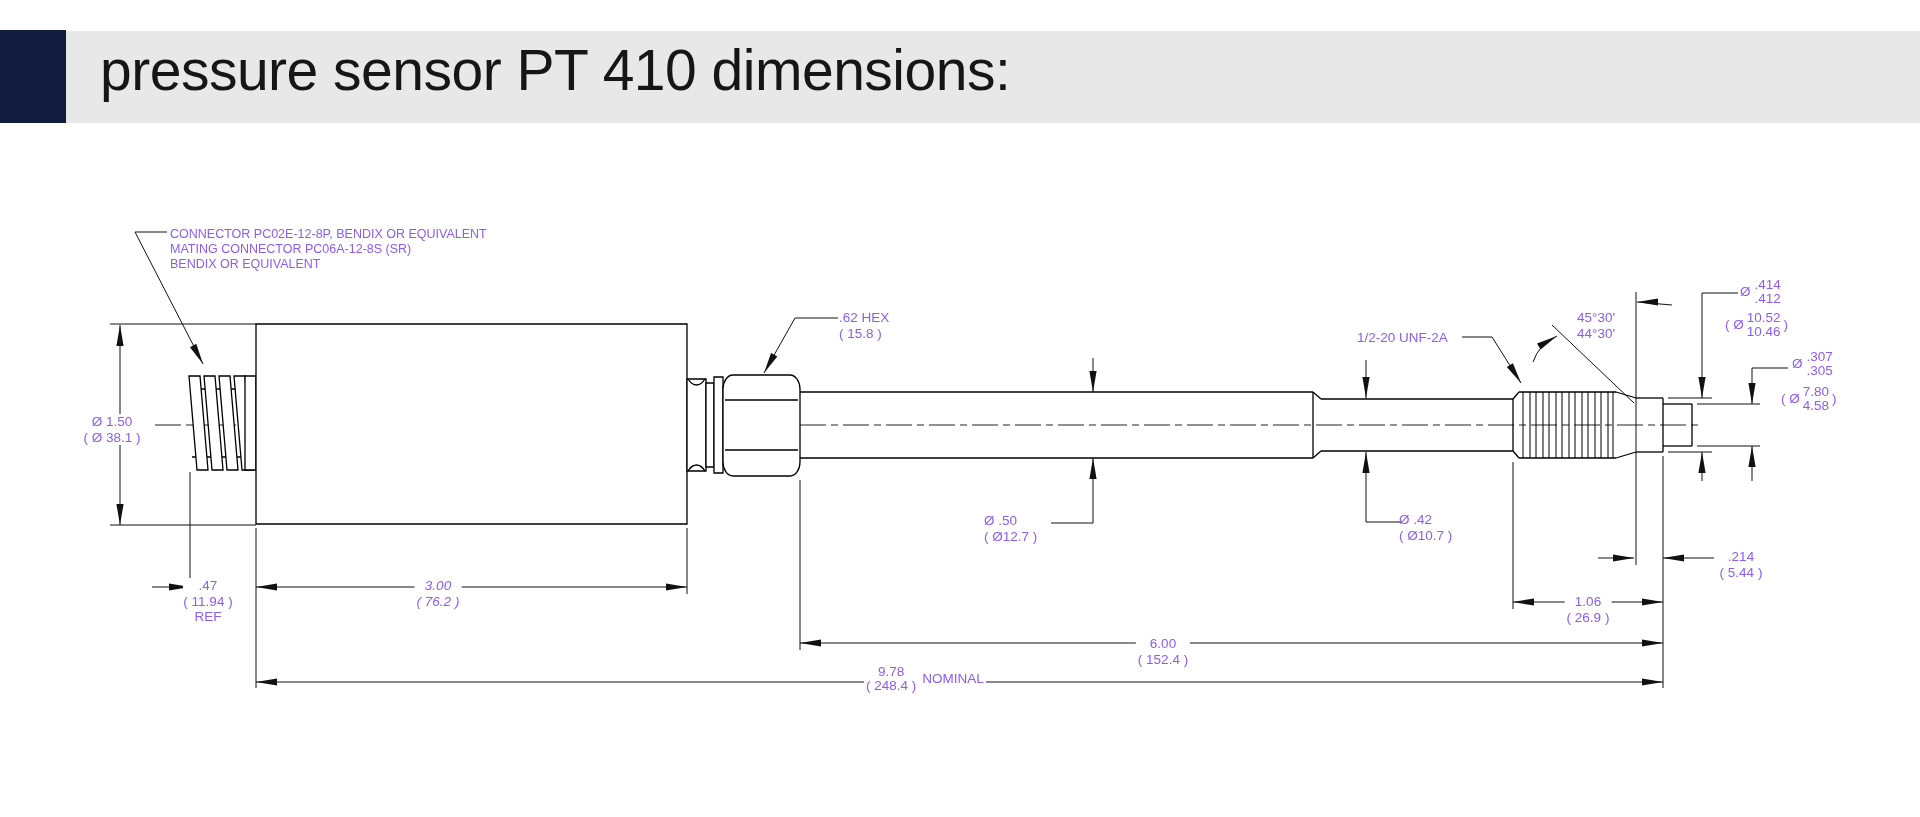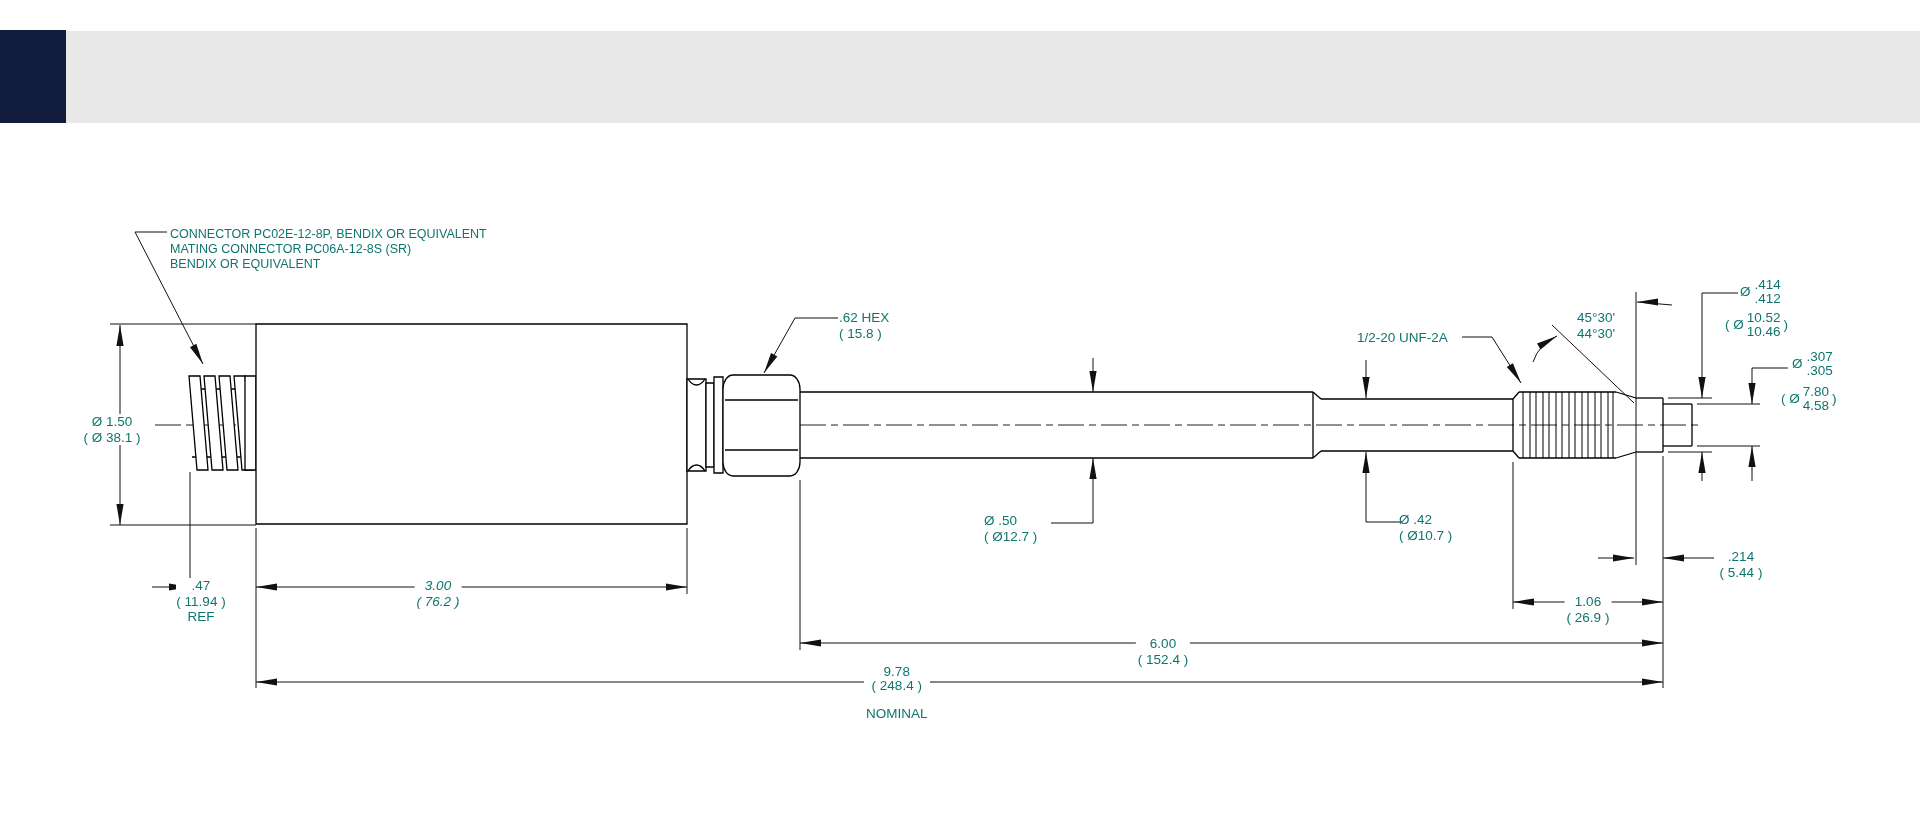--- a/index.html
+++ b/index.html
@@ -5,37 +5,38 @@
   html,body{margin:0;padding:0;background:#fff;}
   #page{position:relative;width:1920px;height:817px;overflow:hidden;background:#fff;
         font-family:"Liberation Sans",sans-serif;}
   
   #accent{position:absolute;left:0;top:30px;width:66px;height:93px;background:var(--accent,#111c3e);}
   #bar{position:absolute;left:66px;top:31px;width:1854px;height:92px;background:var(--bar,#e8e8e8);}
   #title{position:absolute;left:100px;top:40px;font-size:57px;line-height:60px;color:#161616;
          letter-spacing:-0.5px;white-space:nowrap;}
   
   .lbl{position:absolute;font-family:"Liberation Sans",sans-serif;font-size:13.5px;line-height:15.5px;
-       color:#0f766e;white-space:nowrap;z-index:2;}
+       color:#8b5cf6;white-space:nowrap;z-index:2;}
   .ctr{text-align:center;transform:translateX(-50%);}
   .wbg{background:#fff;padding:0 2px;}
   .sm{font-size:12.5px;line-height:15px;}
   .dual{display:flex;align-items:center;gap:4px;}
   .stack{display:flex;flex-direction:column;line-height:13.5px;text-align:center;}
-  .row{display:flex;align-items:center;gap:14px;flex-direction:column;}
+  .row{display:flex;align-items:center;gap:6px;}
   svg{position:absolute;left:0;top:0;z-index:1;}
   svg line,svg path,svg rect,svg polygon{vector-effect:non-scaling-stroke;}
 </style>
 </head>
 <body>
 
 <div id="page">
 
   <div id="accent"></div>
   <div id="bar"></div>
+  <div id="title">pressure sensor PT 410 dimensions:</div>
 
   <svg width="1920" height="817" viewBox="0 0 1920 817">
     <defs>
       <path id="arr" d="M0 0 L-21 -3.6 L-21 3.6 Z"></path>
     </defs>
 
     <g stroke="#222" stroke-width="1">
       <line x1="155" y1="425" x2="1700" y2="425" stroke-dasharray="26 5 7 5"></line>
     </g>
 
@@ -181,21 +182,21 @@
     <div>CONNECTOR PC02E-12-8P, BENDIX OR EQUIVALENT</div>
     <div>MATING CONNECTOR PC06A-12-8S (SR)</div>
     <div>BENDIX OR EQUIVALENT</div>
   </div>
 
   <div class="lbl ctr wbg" style="left:112px;top:414px;">
     <div>Ø 1.50</div>
     <div>( Ø 38.1 )</div>
   </div>
 
-  <div class="lbl wbg" style="left:176px;top:578px;width:50px;text-align:center;padding:0;">
+  <div class="lbl wbg" style="left:183px;top:578px;width:50px;text-align:center;padding:0;">
     <div>.47</div>
     <div>( 11.94 )</div>
     <div>REF</div>
   </div>
 
   <div class="lbl ctr wbg" style="left:438px;top:578px;font-style:italic;">
     <div>3.00</div>
     <div>( 76.2 )</div>
   </div>
 

